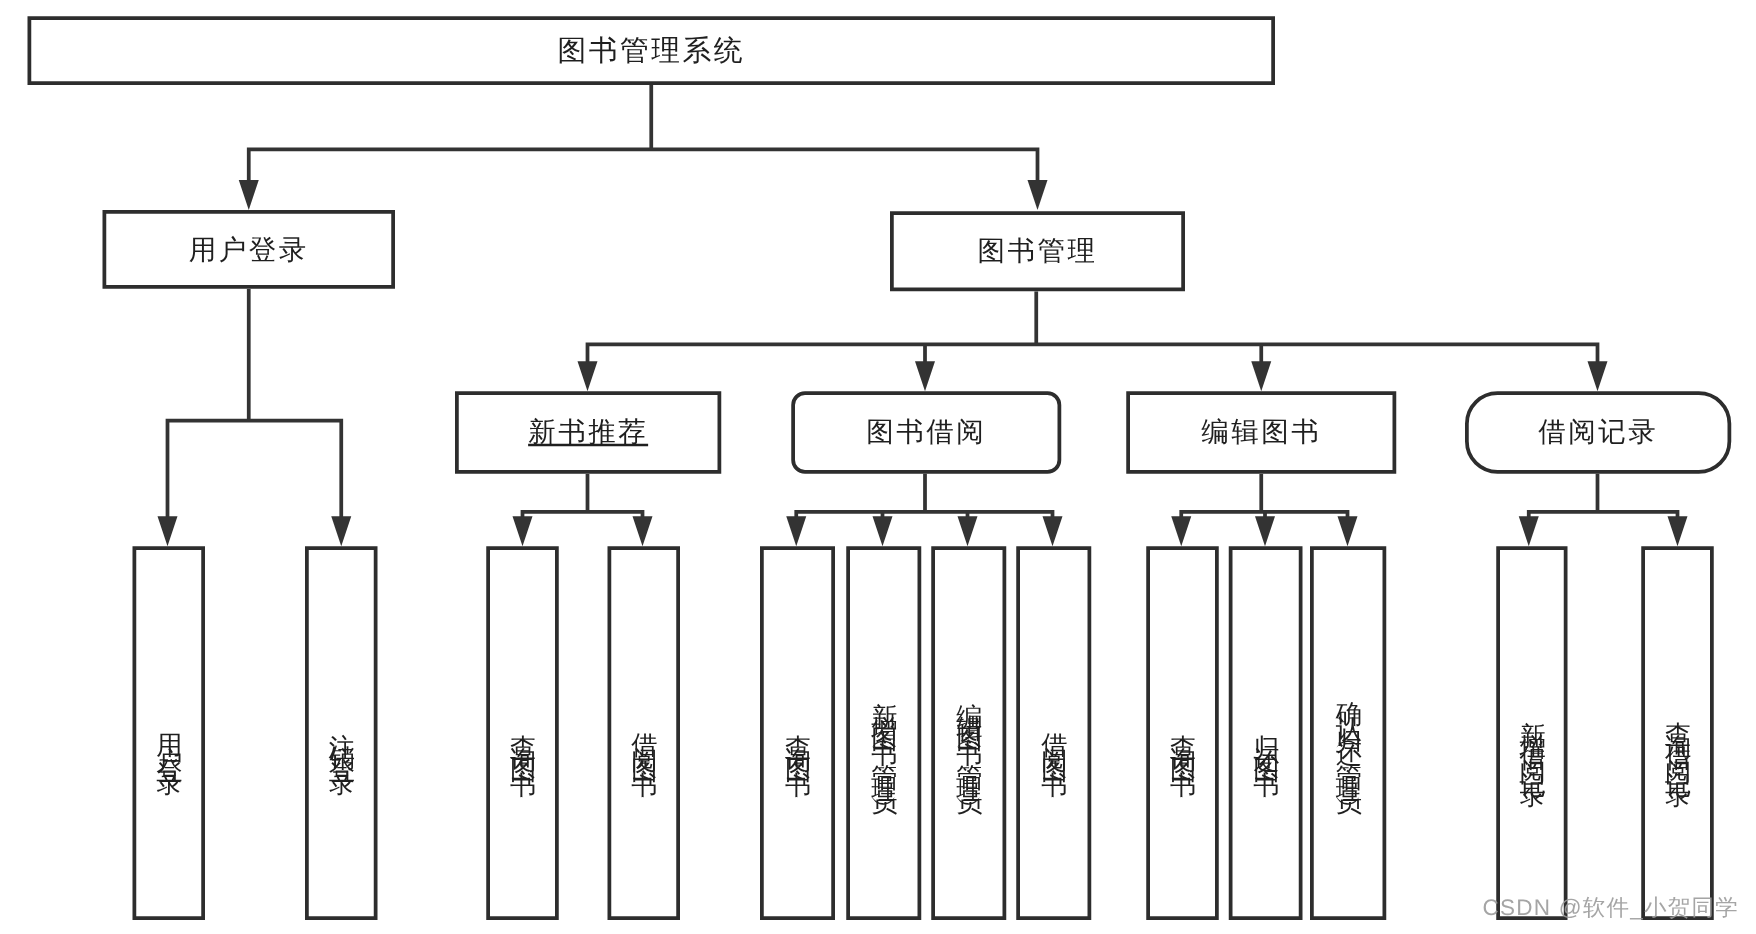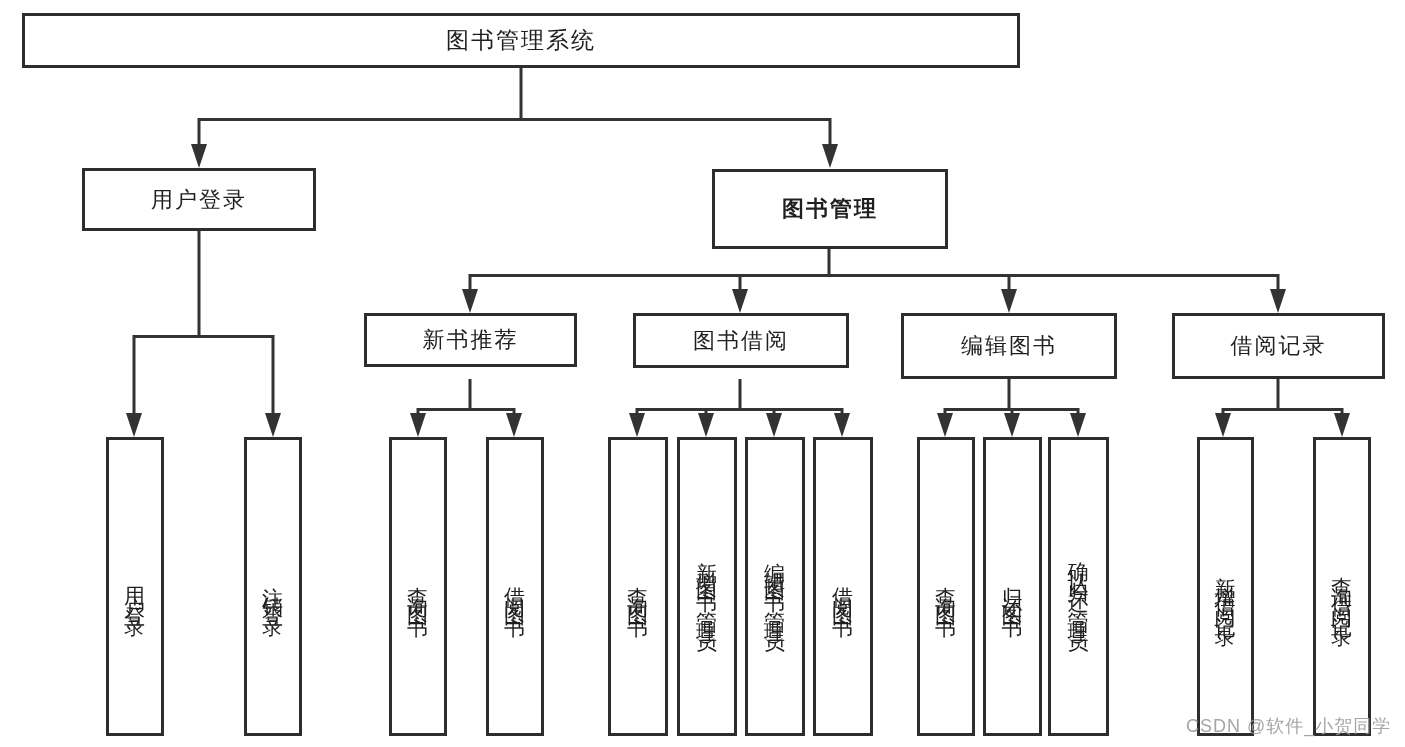--- a/index.html
+++ b/index.html
@@ -36,25 +36,25 @@
     writing-mode: vertical-lr;
     text-orientation: mixed;
     font-size: 21px;
     letter-spacing: 10px;
     line-height: 1;
     padding-top: 6px;
   }
   
   #b-root        { left: 22px;  top: 13px;  width: 998px; height: 55px; }
   #b-user-login  { left: 82px;  top: 168px; width: 234px; height: 63px; }
-  #b-book-mgmt   { left: 712px; top: 169px; width: 236px; height: 80px; font-weight: bold; }
-  #b-new-rec     { left: 364px; top: 313px; width: 213px; height: 54px; }
-  #b-book-borrow { left: 633px; top: 313px; width: 216px; height: 55px; }
+  #b-book-mgmt   { left: 712px; top: 169px; width: 236px; height: 64px; }
+  #b-new-rec     { left: 364px; top: 313px; width: 213px; height: 66px; text-decoration: underline; }
+  #b-book-borrow { left: 633px; top: 313px; width: 216px; height: 66px; border-radius: 11px; }
   #b-cur-borrow  { left: 901px; top: 313px; width: 216px; height: 66px; }
-  #b-records     { left: 1172px;top: 313px; width: 213px; height: 66px; }
+  #b-records     { left: 1172px;top: 313px; width: 213px; height: 66px; border-radius: 26px; }
   #b-login       { left: 106px; width: 58px; }
   #b-logout      { left: 244px; width: 58px; }
   #b-rec-query   { left: 389px; width: 58px; }
   #b-rec-borrow  { left: 486px; width: 58px; }
   #b-bb-query    { left: 608px; width: 60px; }
   #b-bb-add      { left: 677px; width: 60px; }
   #b-bb-edit     { left: 745px; width: 60px; }
   #b-bb-borrow   { left: 813px; width: 60px; }
   #b-cb-query    { left: 917px; width: 58px; }
   #b-cb-return   { left: 983px; width: 59px; }

